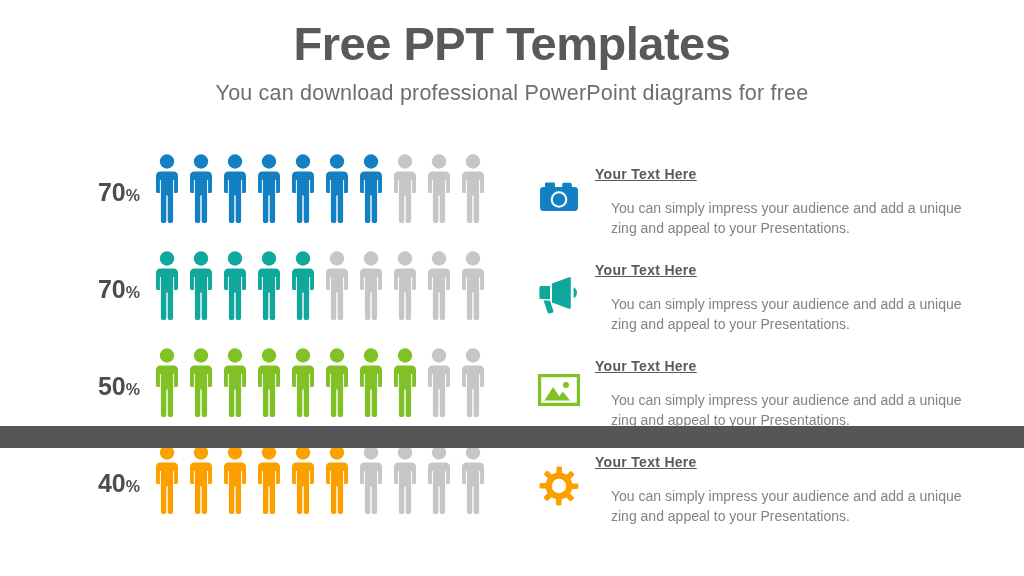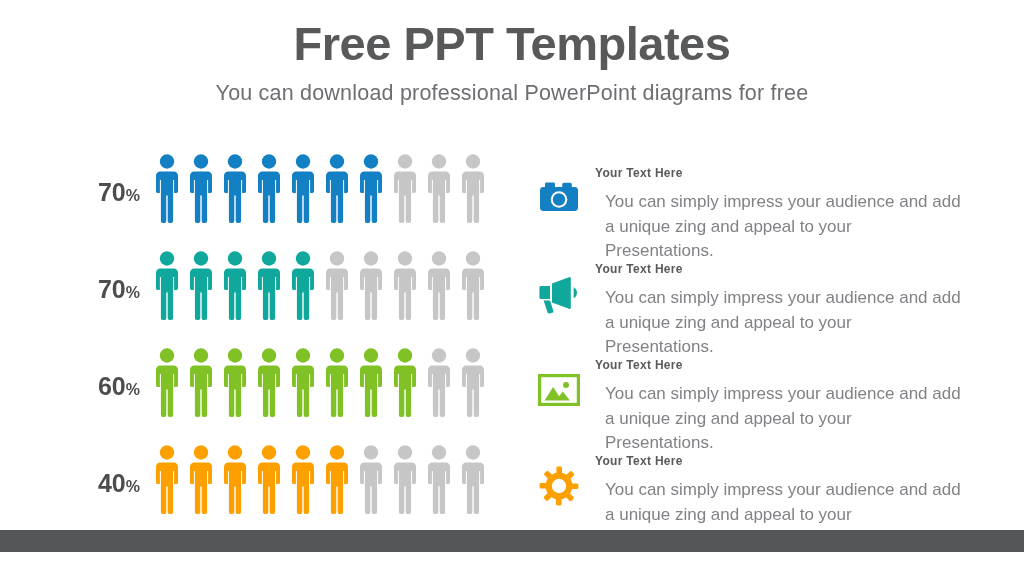--- a/index.html
+++ b/index.html
@@ -11,21 +11,21 @@
     height: 576px;
     background: #ffffff;
     font-family: "Liberation Sans", sans-serif;
     overflow: hidden;
     position: relative;
   }
 
   .slide {
     position: relative;
     width: 1024px;
-    height: 552px;
+    height: 448px;
     background: #ffffff;
   }
 
   
   .header {
     position: absolute;
     top: 18px;
     left: 0;
     width: 1024px;
     text-align: center;
@@ -111,31 +111,32 @@
     width: 44px;
     height: 40px;
   }
   .info-body {
     position: absolute;
     left: 61px;
     top: 6px;
     width: 400px;
   }
   .info-title {
-    font-size: 12px;
+    font-size: 14px;
     font-weight: bold;
     color: #58595b;
     letter-spacing: 0.3px;
     margin: 0 0 7px 0;
+    text-decoration: underline;
   }
   .info-desc {
-    font-size: 17px;
+    font-size: 14px;
     color: #808285;
     line-height: 1.45;
-    margin: 10px;
+    margin: 16px;
     max-width: 360px;
   }
 
   
   .footer-bar {
     position: absolute;
     left: 0;
     bottom: 0;
     width: 1024px;
     height: 22px;
@@ -237,21 +238,21 @@
               <circle cx="12" cy="8.5" r="7.2" fill="#c6c6c6"></circle>
               <path fill="#c6c6c6" d="M5.2,18.5 h13.6 a4.2,4.2 0 0 1 4.2,4.2 v15.5 a1.9,1.9 0 0 1 -1.9,1.9 h-2.0 v-13.0 h-1.0 v41.0 a1.9,1.9 0 0 1 -1.9,1.9 h-1.6 a1.9,1.9 0 0 1 -1.9,-1.9 v-25.5 h-1.4 v25.5 a1.9,1.9 0 0 1 -1.9,1.9 h-1.6 a1.9,1.9 0 0 1 -1.9,-1.9 v-41.0 h-1.0 v13.0 h-2.0 a1.9,1.9 0 0 1 -1.9,-1.9 v-15.5 a4.2,4.2 0 0 1 4.2,-4.2 z"></path>
             </svg></span>
           <span class="person"><svg viewBox="0 0 24 70" width="24" height="70" xmlns="http://www.w3.org/2000/svg">
               <circle cx="12" cy="8.5" r="7.2" fill="#c6c6c6"></circle>
               <path fill="#c6c6c6" d="M5.2,18.5 h13.6 a4.2,4.2 0 0 1 4.2,4.2 v15.5 a1.9,1.9 0 0 1 -1.9,1.9 h-2.0 v-13.0 h-1.0 v41.0 a1.9,1.9 0 0 1 -1.9,1.9 h-1.6 a1.9,1.9 0 0 1 -1.9,-1.9 v-25.5 h-1.4 v25.5 a1.9,1.9 0 0 1 -1.9,1.9 h-1.6 a1.9,1.9 0 0 1 -1.9,-1.9 v-41.0 h-1.0 v13.0 h-2.0 a1.9,1.9 0 0 1 -1.9,-1.9 v-15.5 a4.2,4.2 0 0 1 4.2,-4.2 z"></path>
             </svg></span>
         </div>
       </div>
       <div class="row">
-        <div class="pct"><span>60</span><span class="sym">%</span></div>
+        <div class="pct"><span>50</span><span class="sym">%</span></div>
         <div class="people">
           <span class="person"><svg viewBox="0 0 24 70" width="24" height="70" xmlns="http://www.w3.org/2000/svg">
               <circle cx="12" cy="8.5" r="7.2" fill="#80c226"></circle>
               <path fill="#80c226" d="M5.2,18.5 h13.6 a4.2,4.2 0 0 1 4.2,4.2 v15.5 a1.9,1.9 0 0 1 -1.9,1.9 h-2.0 v-13.0 h-1.0 v41.0 a1.9,1.9 0 0 1 -1.9,1.9 h-1.6 a1.9,1.9 0 0 1 -1.9,-1.9 v-25.5 h-1.4 v25.5 a1.9,1.9 0 0 1 -1.9,1.9 h-1.6 a1.9,1.9 0 0 1 -1.9,-1.9 v-41.0 h-1.0 v13.0 h-2.0 a1.9,1.9 0 0 1 -1.9,-1.9 v-15.5 a4.2,4.2 0 0 1 4.2,-4.2 z"></path>
             </svg></span>
           <span class="person"><svg viewBox="0 0 24 70" width="24" height="70" xmlns="http://www.w3.org/2000/svg">
               <circle cx="12" cy="8.5" r="7.2" fill="#80c226"></circle>
               <path fill="#80c226" d="M5.2,18.5 h13.6 a4.2,4.2 0 0 1 4.2,4.2 v15.5 a1.9,1.9 0 0 1 -1.9,1.9 h-2.0 v-13.0 h-1.0 v41.0 a1.9,1.9 0 0 1 -1.9,1.9 h-1.6 a1.9,1.9 0 0 1 -1.9,-1.9 v-25.5 h-1.4 v25.5 a1.9,1.9 0 0 1 -1.9,1.9 h-1.6 a1.9,1.9 0 0 1 -1.9,-1.9 v-41.0 h-1.0 v13.0 h-2.0 a1.9,1.9 0 0 1 -1.9,-1.9 v-15.5 a4.2,4.2 0 0 1 4.2,-4.2 z"></path>
             </svg></span>
           <span class="person"><svg viewBox="0 0 24 70" width="24" height="70" xmlns="http://www.w3.org/2000/svg">

